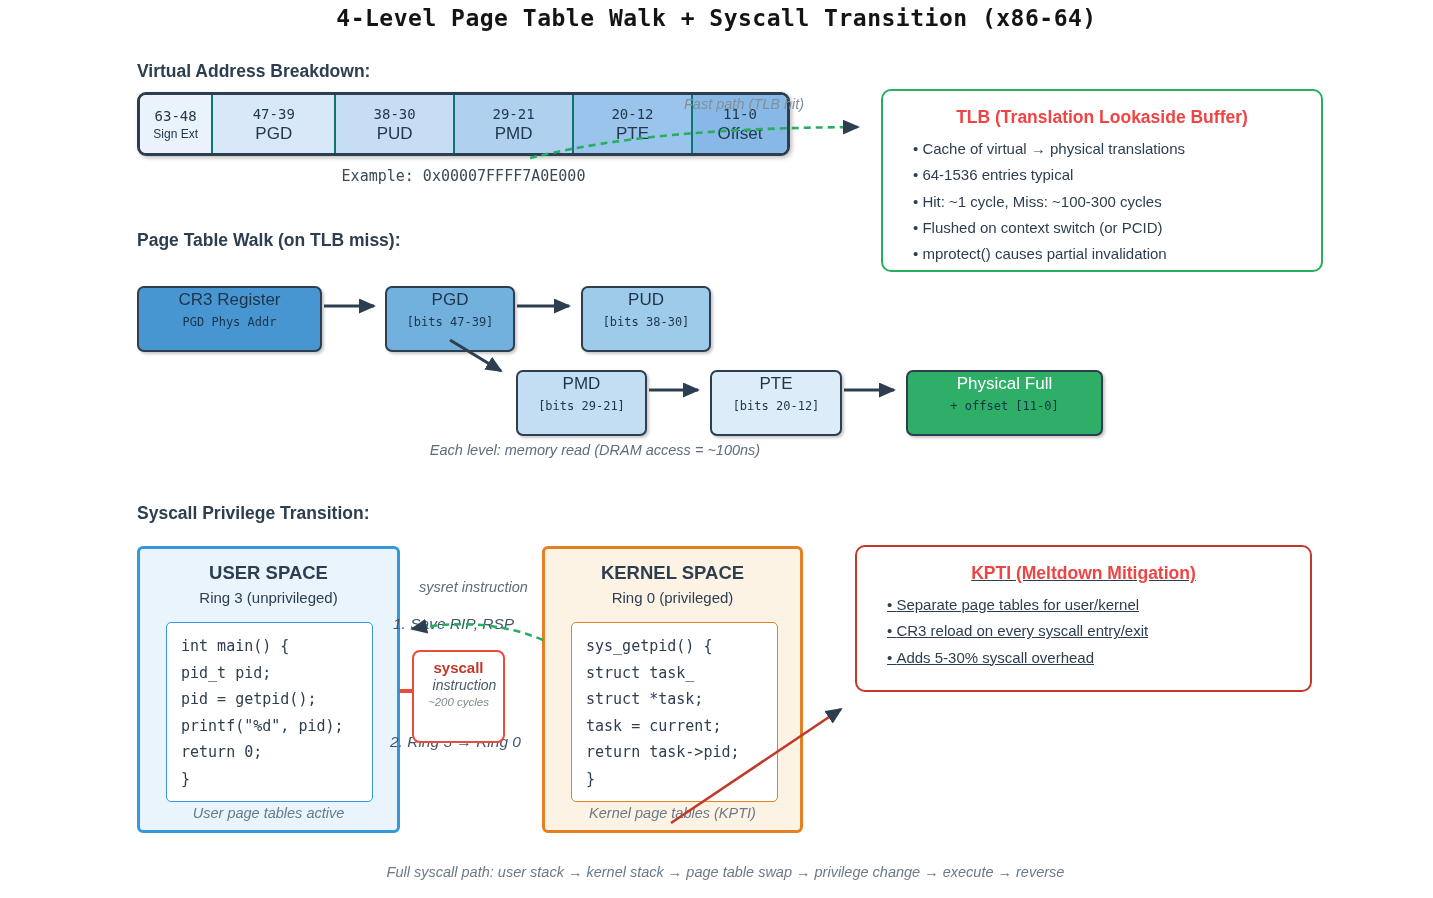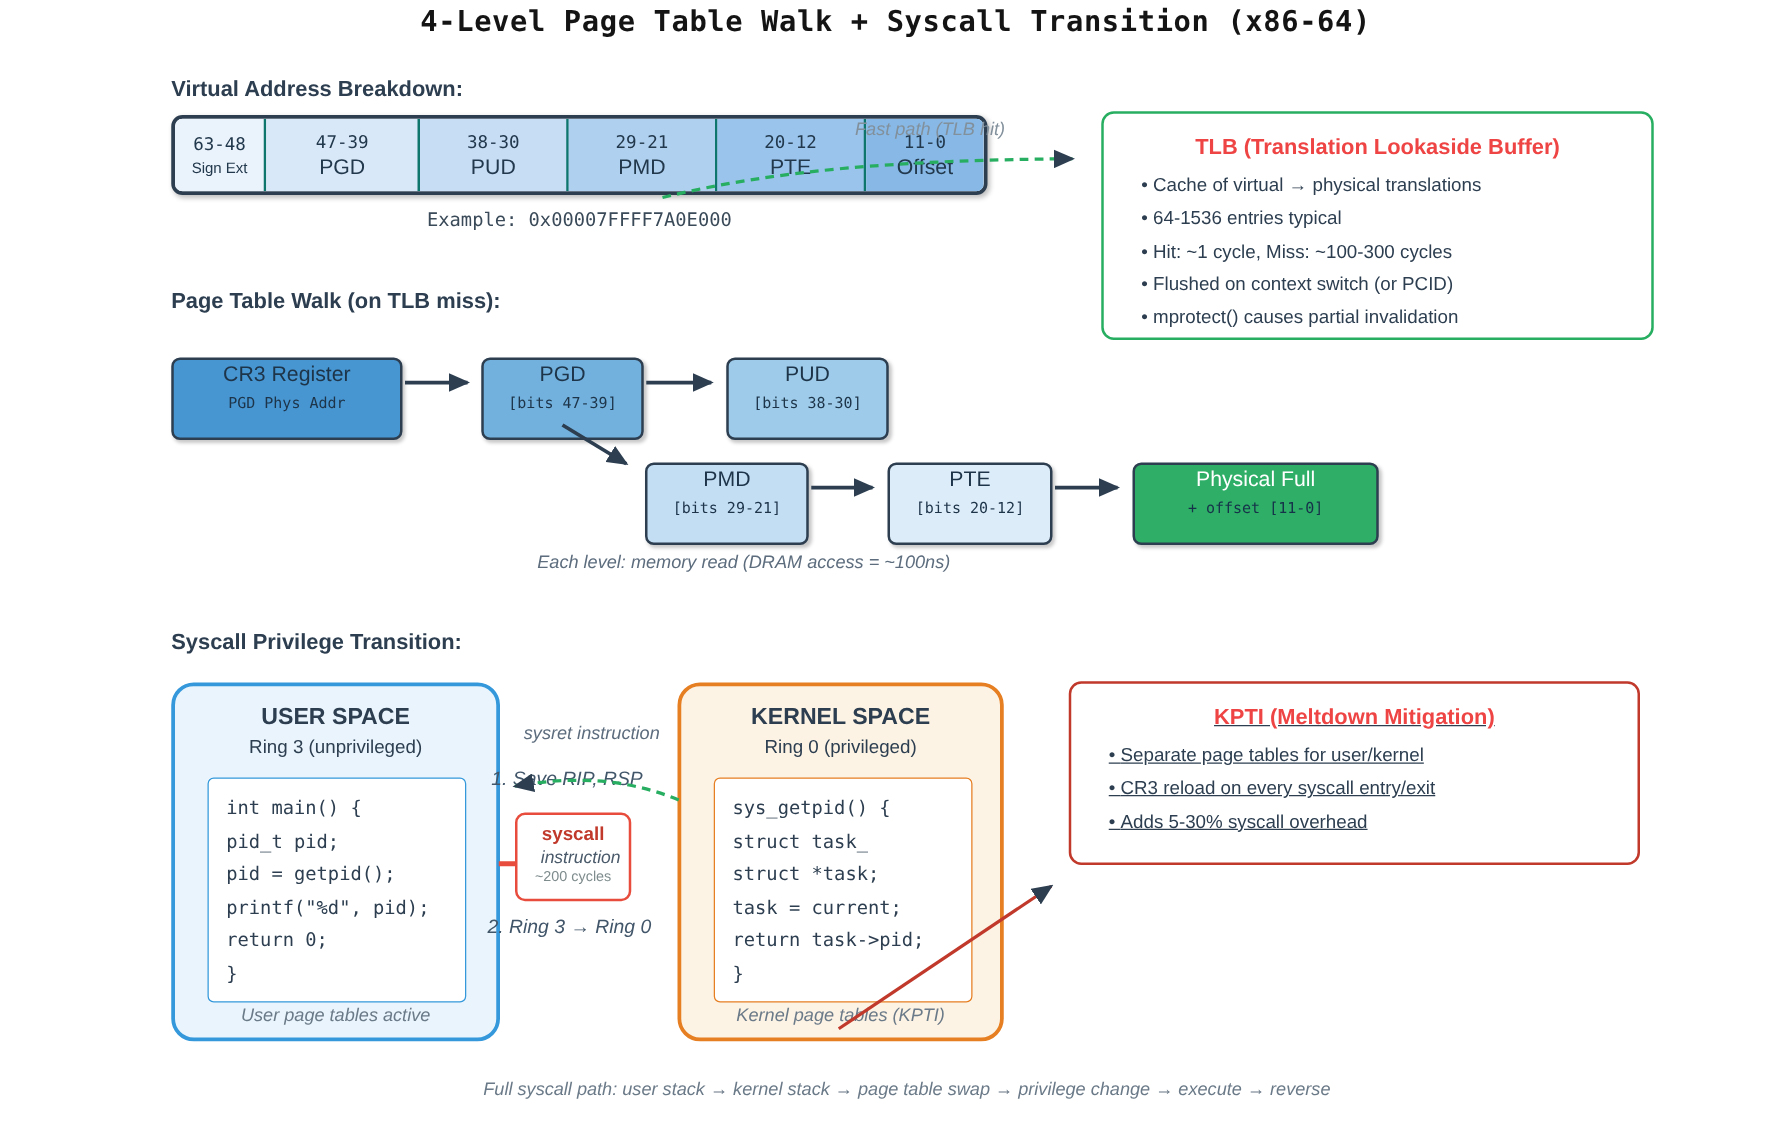--- a/index.html
+++ b/index.html
@@ -145,21 +145,21 @@
     left: 418px; top: 442px; width: 354px;
     text-align: center;
     font-size: 14.5px;
     font-style: italic;
     color: #5d6d7e;
   }
 
   
   .space-box {
     position: absolute;
-    border-radius: 18px;
+    border-radius: 6px;
   }
   .user-box   { left: 137px; top: 546px; width: 263px; height: 287px; border: 3.5px solid #3498db; background: #e9f4fc; }
   .kernel-box { left: 542px; top: 546px; width: 261px; height: 287px; border: 3.5px solid #e67e22; background: #fdf3e4; }
   .space-title {
     text-align: center;
     font-size: 18.5px;
     font-weight: bold;
     color: #2c3e50;
     margin-top: 13px;
   }
@@ -200,30 +200,30 @@
     font-style: italic;
     white-space: nowrap;
   }
   .lbl-sysret { left: 419px; top: 579px; font-size: 14.5px; color: #5d6d7e; }
   .lbl-step1  { left: 393px; top: 615px; font-size: 15.5px; color: #42566a; }
   .lbl-step2  { left: 390px; top: 733px; font-size: 15.5px; color: #42566a; }
 
   .syscall-box {
     position: absolute;
     left: 412px; top: 650px;
-    width: 93px; height: 71px;
+    width: 93px; height: 93px;
     background: #ffffff;
     border: 2.5px solid #e74c3c;
     border-radius: 8px;
     text-align: center;
     z-index: 4;
   }
   .syscall-title  { font-size: 15px; font-weight: bold; color: #c0392b; margin-top: 7px; }
   .syscall-sub    { font-size: 14px; font-style: italic; color: #4a5a6a; margin-top: 1px; padding-left: 12px; }
-  .syscall-cycles { font-size: 11.5px; color: #7f8c8d; margin-top: 3px; }
+  .syscall-cycles { font-size: 11.5px; color: #7f8c8d; font-style: italic; margin-top: 3px; }
 
   .footer-caption {
     position: absolute;
     left: 0; top: 864px; width: 100%;
     padding-left: 18px;
     text-align: center;
     font-size: 14.5px;
     font-style: italic;
     color: #6b7a88;
   }

